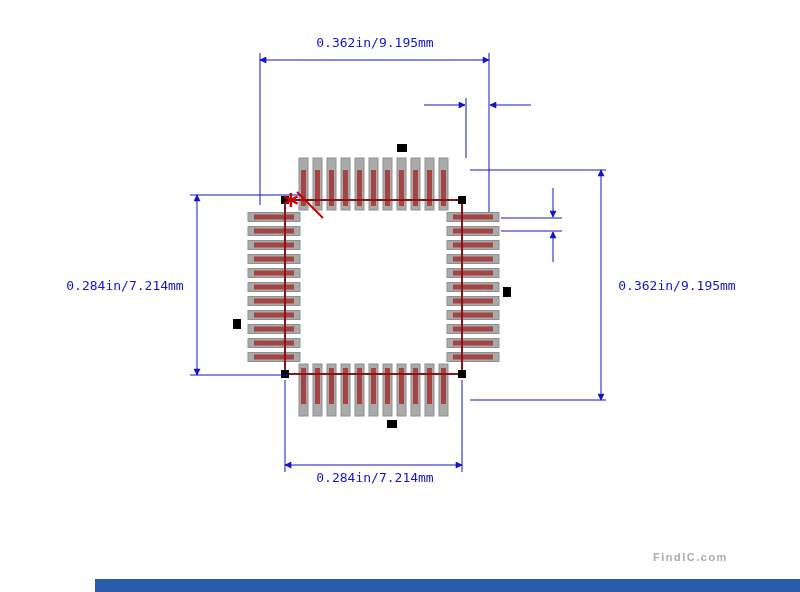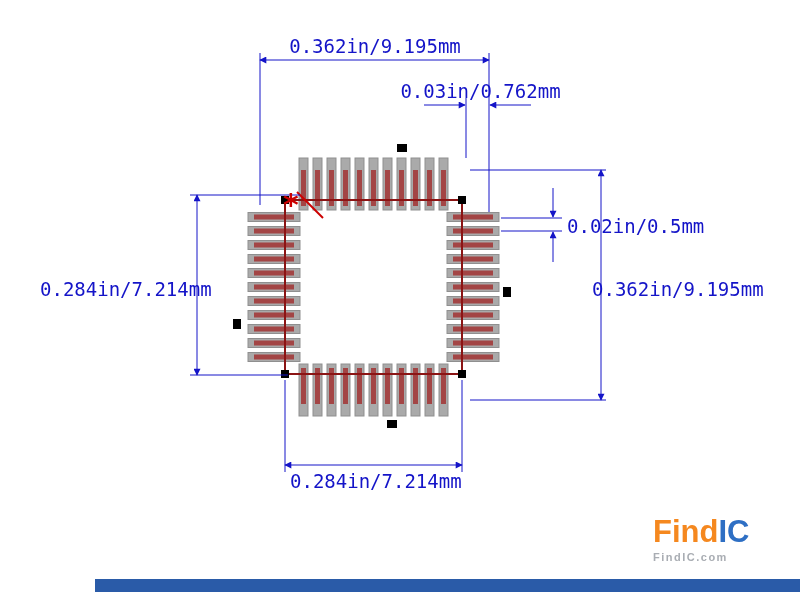--- a/index.html
+++ b/index.html
@@ -1,19 +1,19 @@
 <!DOCTYPE html>
 <html><head>
 <meta charset="utf-8">
 <style>
   html,body{margin:0;padding:0;background:#ffffff;}
   .canvas{position:relative;width:800px;height:592px;background:#ffffff;overflow:hidden;
           font-family:"DejaVu Sans Mono", monospace;}
   .layer{position:absolute;left:0;top:0;}
-  .dim-label{position:absolute;color:#1414c8;font-size:19px;white-space:nowrap;
+  .dim-label{position:absolute;color:#1414c8;font-size:13px;white-space:nowrap;
              font-family:"DejaVu Sans Mono", monospace;}
   .center{text-align:center;}
   .pin1-star{position:absolute;left:283px;top:190px;color:#cc0000;font-size:30px;
              font-weight:bold;line-height:1;font-family:"DejaVu Sans", sans-serif;}
   .logo{position:absolute;left:653px;top:514px;font-family:"Liberation Sans", sans-serif;
         font-size:31px;font-weight:bold;letter-spacing:0px;cursor:pointer;}
   .logo .find{color:#f5881f;}
   .logo .ic{color:#2e6fc4;}
   .domain-text{position:absolute;left:653px;top:551px;font-family:"Liberation Sans", sans-serif;
         font-size:11px;font-weight:bold;color:#a9adb3;letter-spacing:1.5px;cursor:pointer;}
@@ -173,31 +173,26 @@
 
     <g stroke="#1414c8" stroke-width="1">
       <line x1="285" y1="380" x2="285" y2="472"></line>
       <line x1="462" y1="380" x2="462" y2="472"></line>
       <line x1="285" y1="465" x2="462" y2="465" marker-start="url(#arr)" marker-end="url(#arr)"></line>
     </g>
   </svg>
 
   <div class="dim-label center" style="left:255px;top:35px;width:240px;">0.362in/9.195mm</div>
 
-  <div class="dim-label center" style="left:398px;top:80px;width:165px;">0.03in/0.762mm</div>
 
-  <div class="dim-label" style="left:567px;top:215px;">0.02in/0.5mm</div>
 
   <div class="dim-label center" style="left:40px;top:278px;width:170px;">0.284in/7.214mm</div>
 
   <div class="dim-label center" style="left:592px;top:278px;width:170px;">0.362in/9.195mm</div>
 
   <div class="dim-label center" style="left:290px;top:470px;width:170px;">0.284in/7.214mm</div>
 
   <div class="pin1-star">*</div>
 
-  <div class="logo">
-    <span class="find">Find</span><span class="ic">IC</span>
-  </div>
   <div class="domain-text">FindIC.com</div>
   <div class="bottom-bar"></div>
 
 </div>
 
 </body></html>

